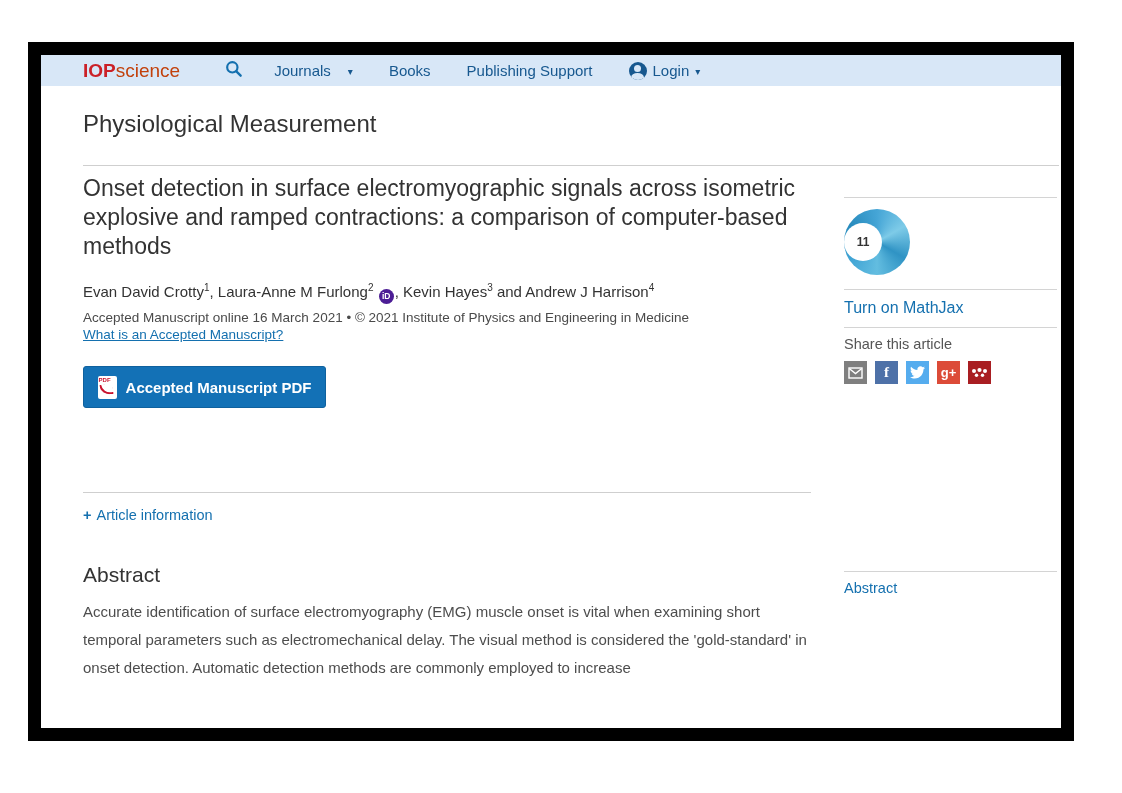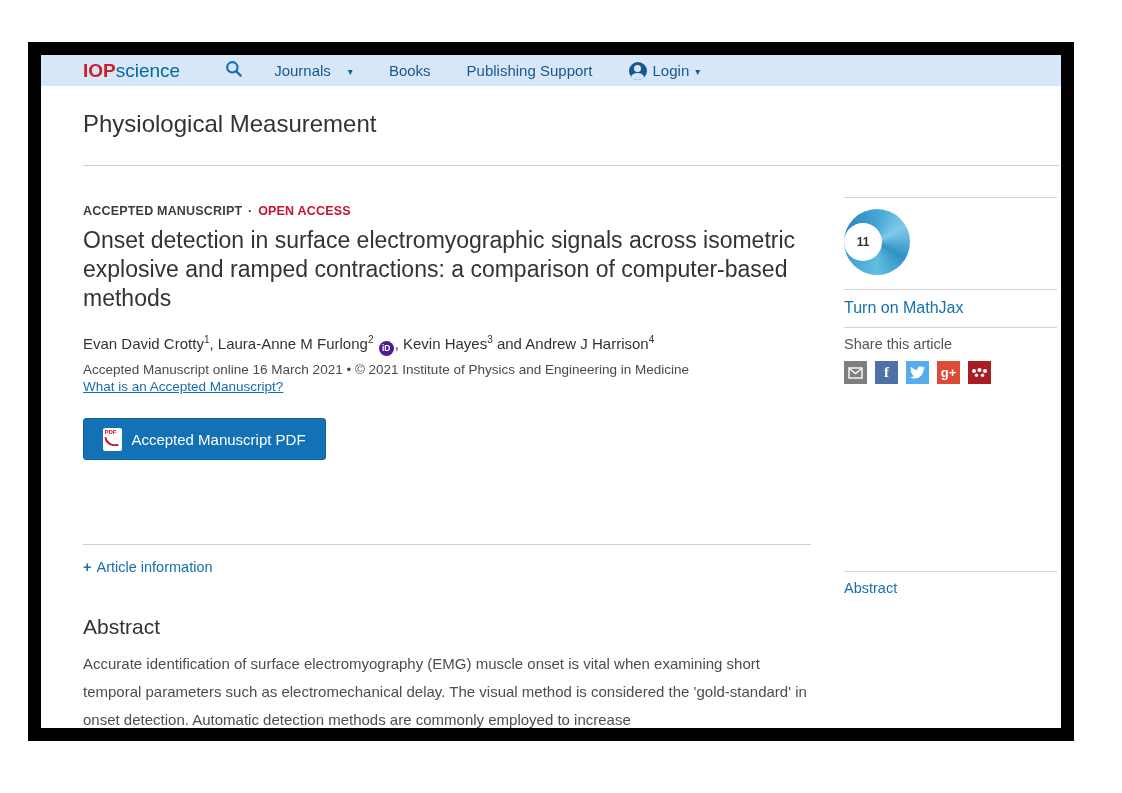--- a/index.html
+++ b/index.html
@@ -5,21 +5,21 @@
   * { margin:0; padding:0; box-sizing:border-box; }
   html,body { width:1122px; height:793px; background:#ffffff; font-family:"Liberation Sans","DejaVu Sans",sans-serif; }
 
   .frame { position:absolute; left:28px; top:42px; width:1046px; height:699px;
            border:13px solid #000; background:#fff; overflow:hidden; }
 
   
   .nav { height:31px; background:#d8e7f7; display:flex; align-items:center; padding-left:42px; }
   .logo { font-size:19px; letter-spacing:0; margin-right:44px; cursor:pointer; }
   .logo .iop { color:#cb2027; font-weight:bold; }
-  .logo .science { color:#0369a1; }
+  .logo .science { color:#c2410c; }
   .nav-item { color:#17588f; font-size:15px; margin-right:36px; cursor:pointer; display:flex; align-items:center; gap:17px; }
   .caret { font-size:10px; position:relative; top:1px; }
   .search-btn { margin-right:30px; display:flex; align-items:center; cursor:pointer; }
   .login { display:flex; align-items:center; gap:6px; }
   .login-icon { width:18px; height:18px; border-radius:50%; background:#17588f; position:relative; overflow:hidden; flex:0 0 auto; }
   .login-icon::before { content:""; position:absolute; left:5.5px; top:3px; width:7px; height:7px; border-radius:50%; background:#d8e7f7; }
   .login-icon::after { content:""; position:absolute; left:2.5px; top:11.5px; width:13px; height:9px; border-radius:50%; background:#d8e7f7; }
 
   
   .page { padding:0 2px 0 42px; }
@@ -38,21 +38,21 @@
   .art-title { margin-top:8px; font-size:23px; line-height:29px; color:#333; font-weight:400; }
   .authors { margin-top:21px; font-size:15px; color:#333; }
   .authors sup { font-size:10px; }
   .orcid { display:inline-block; width:15px; height:15px; border-radius:50%; background:#4c1d95; color:#fff;
            font-size:8.5px; font-weight:bold; text-align:center; line-height:15px; vertical-align:-2px; margin:0 1px; cursor:pointer; }
   .publine { margin-top:6px; font-size:13.5px; color:#4a4a4a; }
   .what-link { display:inline-block; font-size:13.5px; color:#1470af; text-decoration:underline; cursor:pointer; }
 
   .pdf-btn { margin-top:23px; width:243px; height:42px; background:#1371b6; border:1px solid #0f619e; border-radius:3px;
              display:flex; align-items:center; justify-content:center; gap:9px; cursor:pointer; }
-  .pdf-btn-label { color:#fff; font-size:15px; font-weight:normal; }
+  .pdf-btn-label { color:#fff; font-size:15px; font-weight:bold; }
   .pdf-ic { width:19px; height:23px; background:#fff; border-radius:2px; position:relative; }
   .pdf-ic .tag { position:absolute; top:1px; left:1px; font-size:6px; font-weight:bold; color:#c9132e; letter-spacing:0; }
   .pdf-ic .swoosh { position:absolute; left:2px; top:8px; width:13px; height:11px; border:2.5px solid #c9132e;
                     border-top:none; border-right:none; border-radius:0 0 0 11px; transform:rotate(-10deg); }
 
   .hr-left { margin-top:84px; width:100%; border:none; border-top:1px solid #cfcfcf; }
   .art-info { margin-top:14px; font-size:14.5px; color:#1470af; cursor:pointer; }
   .art-info .plus { font-weight:bold; margin-right:5px; }
 
   .abs-head { margin-top:40px; font-size:21px; color:#333; font-weight:400; }
@@ -113,25 +113,20 @@
     </div>
   </div>
 
   <div class="page">
     <h1 class="journal-title">Physiological Measurement</h1>
     <hr class="hr-main">
 
     <div class="cols">
 
       <div class="col-left">
-        <div class="eyebrow">
-          <span>ACCEPTED MANUSCRIPT</span>
-          <span class="dot">·</span>
-          <span class="oa">OPEN ACCESS</span>
-        </div>
 
         <h2 class="art-title">Onset detection in surface electromyographic signals across isometric explosive and ramped contractions: a comparison of computer-based methods</h2>
 
         <div class="authors">
           <span><span>Evan David Crotty</span><sup>1</sup></span><span>, </span><span><span>Laura-Anne M Furlong</span><sup>2</sup></span>
           <span class="orcid">iD</span><span>, </span><span><span>Kevin Hayes</span><sup>3</sup></span><span> and </span><span><span>Andrew J Harrison</span><sup>4</sup></span>
         </div>
 
         <div class="publine">Accepted Manuscript online 16 March 2021 • © 2021 Institute of Physics and Engineering in Medicine</div>
 

